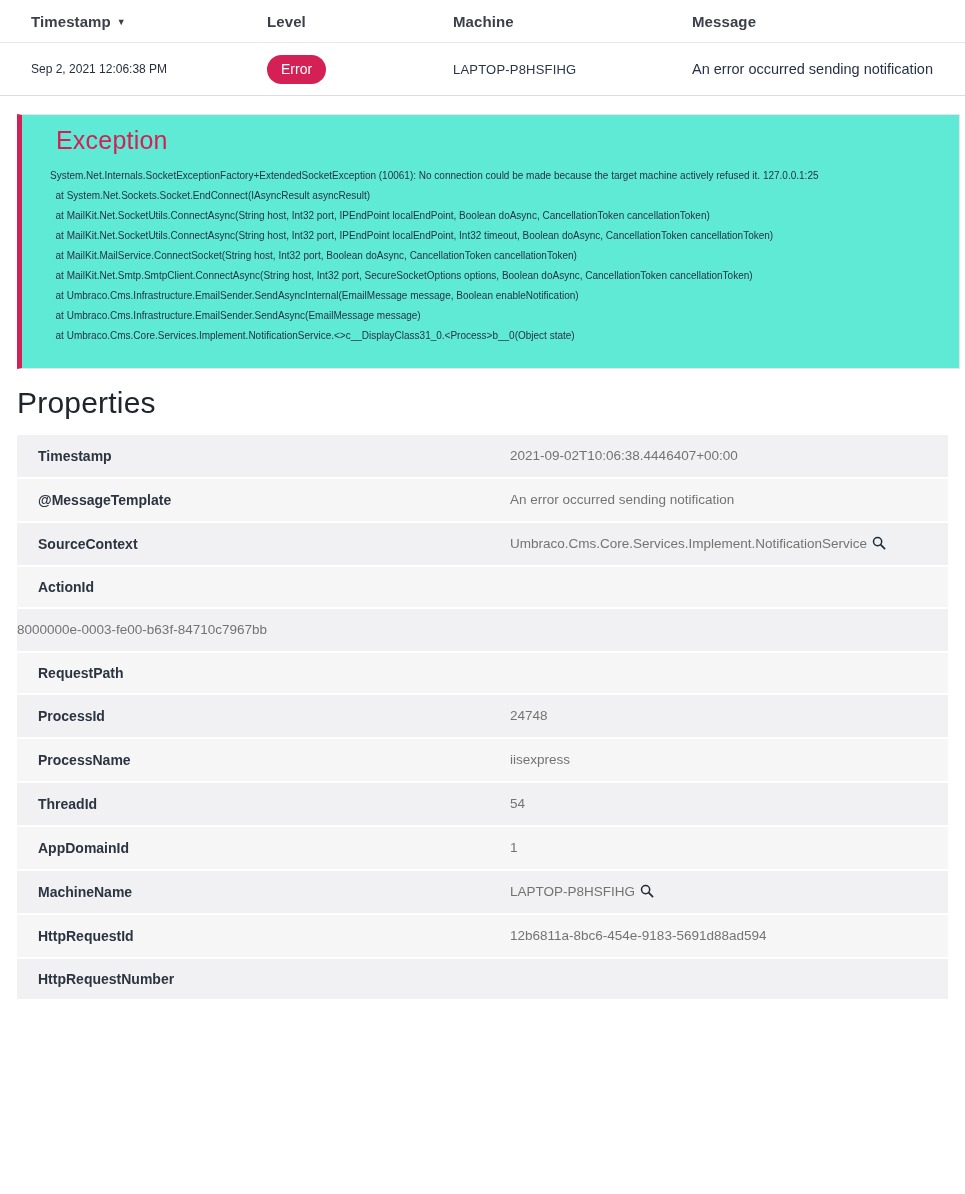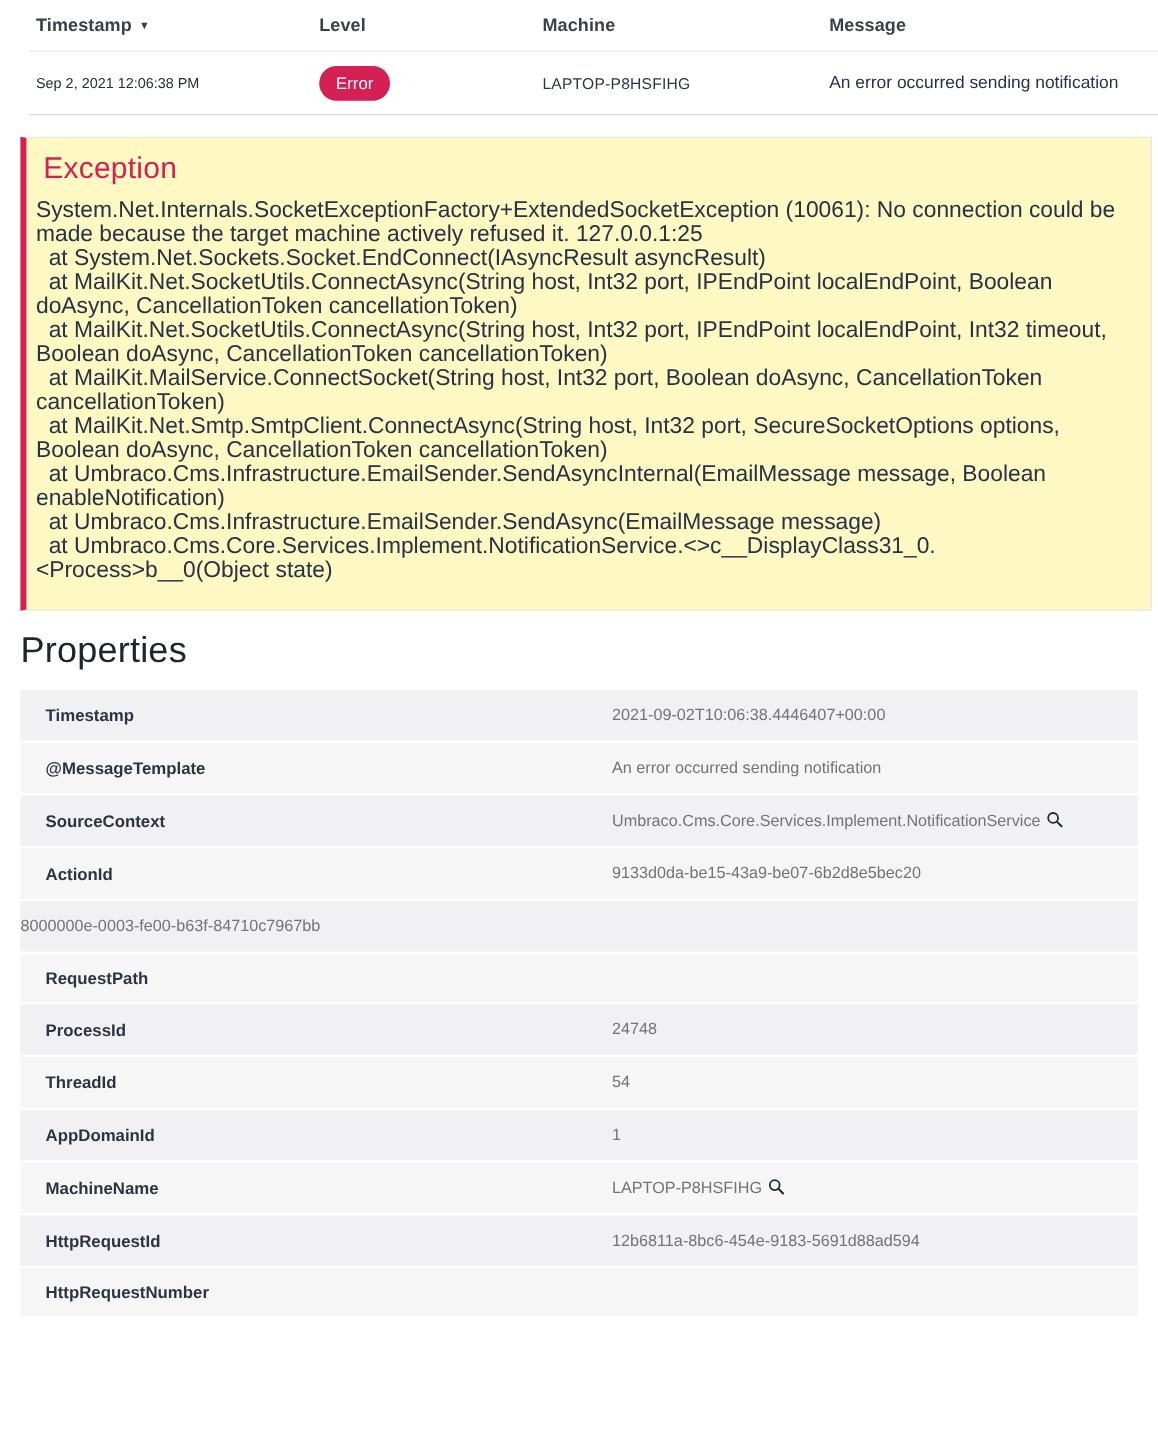--- a/index.html
+++ b/index.html
@@ -10,50 +10,50 @@
     color:#2a3342;
   }
   :root { --accent:#d42054; }
 
   
   .log-table { width:100%; }
   .log-grid {
     display:grid;
     grid-template-columns:236px 186px 239px 1fr;
     align-items:center;
-    padding-left:6px; padding-right:10px;margin-left:24px;
+    padding-left:31px; padding-right:10px;
   }
   .log-head { height:43px; border-bottom:1px solid #e9e9eb; }
   .log-head .col {
     font-size:15px; font-weight:bold; color:#3b4049; letter-spacing:.1px;
   }
   .sort-caret { font-size:9px; color:#3b4049; margin-left:6px; vertical-align:2px; }
   .log-entry { height:53px; border-bottom:1px solid #dddde0; cursor:pointer; }
   .cell-timestamp { font-size:12px; color:#262e3e; }
   .cell-machine { font-size:13px; color:#2b3647; letter-spacing:.2px; }
   .cell-message { font-size:14.5px; color:#273247; }
   .level-badge {
     display:inline-block; background:var(--accent); color:#fff;
     font-size:14px; line-height:1; padding:7px 14px 8px; border-radius:15px;
   }
 
   
   .exception-panel {
     margin:18px 5px 0 17px;
     border:1px solid #e6e6e8;
     border-left:5px solid var(--accent);
-    padding:7px 16px 22px 8px;
-    background:#fef9c3;
+    padding:7px 16px 22px 28px;
+    background:#5eead4;
   }
   .exception-title {
     color:var(--accent); font-size:25px; font-weight:400;
     margin:4px 0 11px 6px; letter-spacing:.2px;
   }
   .stack-trace {
-    font-size:19px; line-height:20px; color:#273247;
+    font-size:10px; line-height:20px; color:#273247;
     white-space:pre-wrap; overflow-wrap:break-word;
   }
 
   
   .properties-title {
     margin:17px 0 15px 17px;
     font-size:30px; font-weight:500; color:#20242d; letter-spacing:.2px;
   }
   .props-table { margin:0 17px 0 17px; }
   .prop-row {
@@ -126,37 +126,40 @@
   <div class="prop-row">
     <div class="prop-key">SourceContext</div>
     <div class="prop-value"><span class="val">Umbraco.Cms.Core.Services.Implement.NotificationService</span><span class="search-icon-wrap"><svg width="14" height="14" viewBox="0 0 14 14" fill="none">
             <circle cx="5.6" cy="5.6" r="4.1" stroke="#202a36" stroke-width="1.5"></circle>
             <line x1="8.9" y1="8.9" x2="12.6" y2="12.6" stroke="#202a36" stroke-width="1.7" stroke-linecap="round"></line>
           </svg></span></div>
   </div>
 
   <div class="prop-row">
     <div class="prop-key">ActionId</div>
-    <div class="prop-value"><span class="val">9133d0da-be15-43a9-be07-6b2d8e5bec20</span></div>
   </div>
 
 
   <div class="prop-row">
     <div class="prop-value"><span class="val">8000000e-0003-fe00-b63f-84710c7967bb</span></div>
   </div>
 
   <div class="prop-row">
     <div class="prop-key">RequestPath</div>
   </div>
 
   <div class="prop-row">
     <div class="prop-key">ProcessId</div>
     <div class="prop-value"><span class="val">24748</span></div>
   </div>
 
+  <div class="prop-row">
+    <div class="prop-key">ProcessName</div>
+    <div class="prop-value"><span class="val">iisexpress</span></div>
+  </div>
 
   <div class="prop-row">
     <div class="prop-key">ThreadId</div>
     <div class="prop-value"><span class="val">54</span></div>
   </div>
 
   <div class="prop-row">
     <div class="prop-key">AppDomainId</div>
     <div class="prop-value"><span class="val">1</span></div>
   </div>

